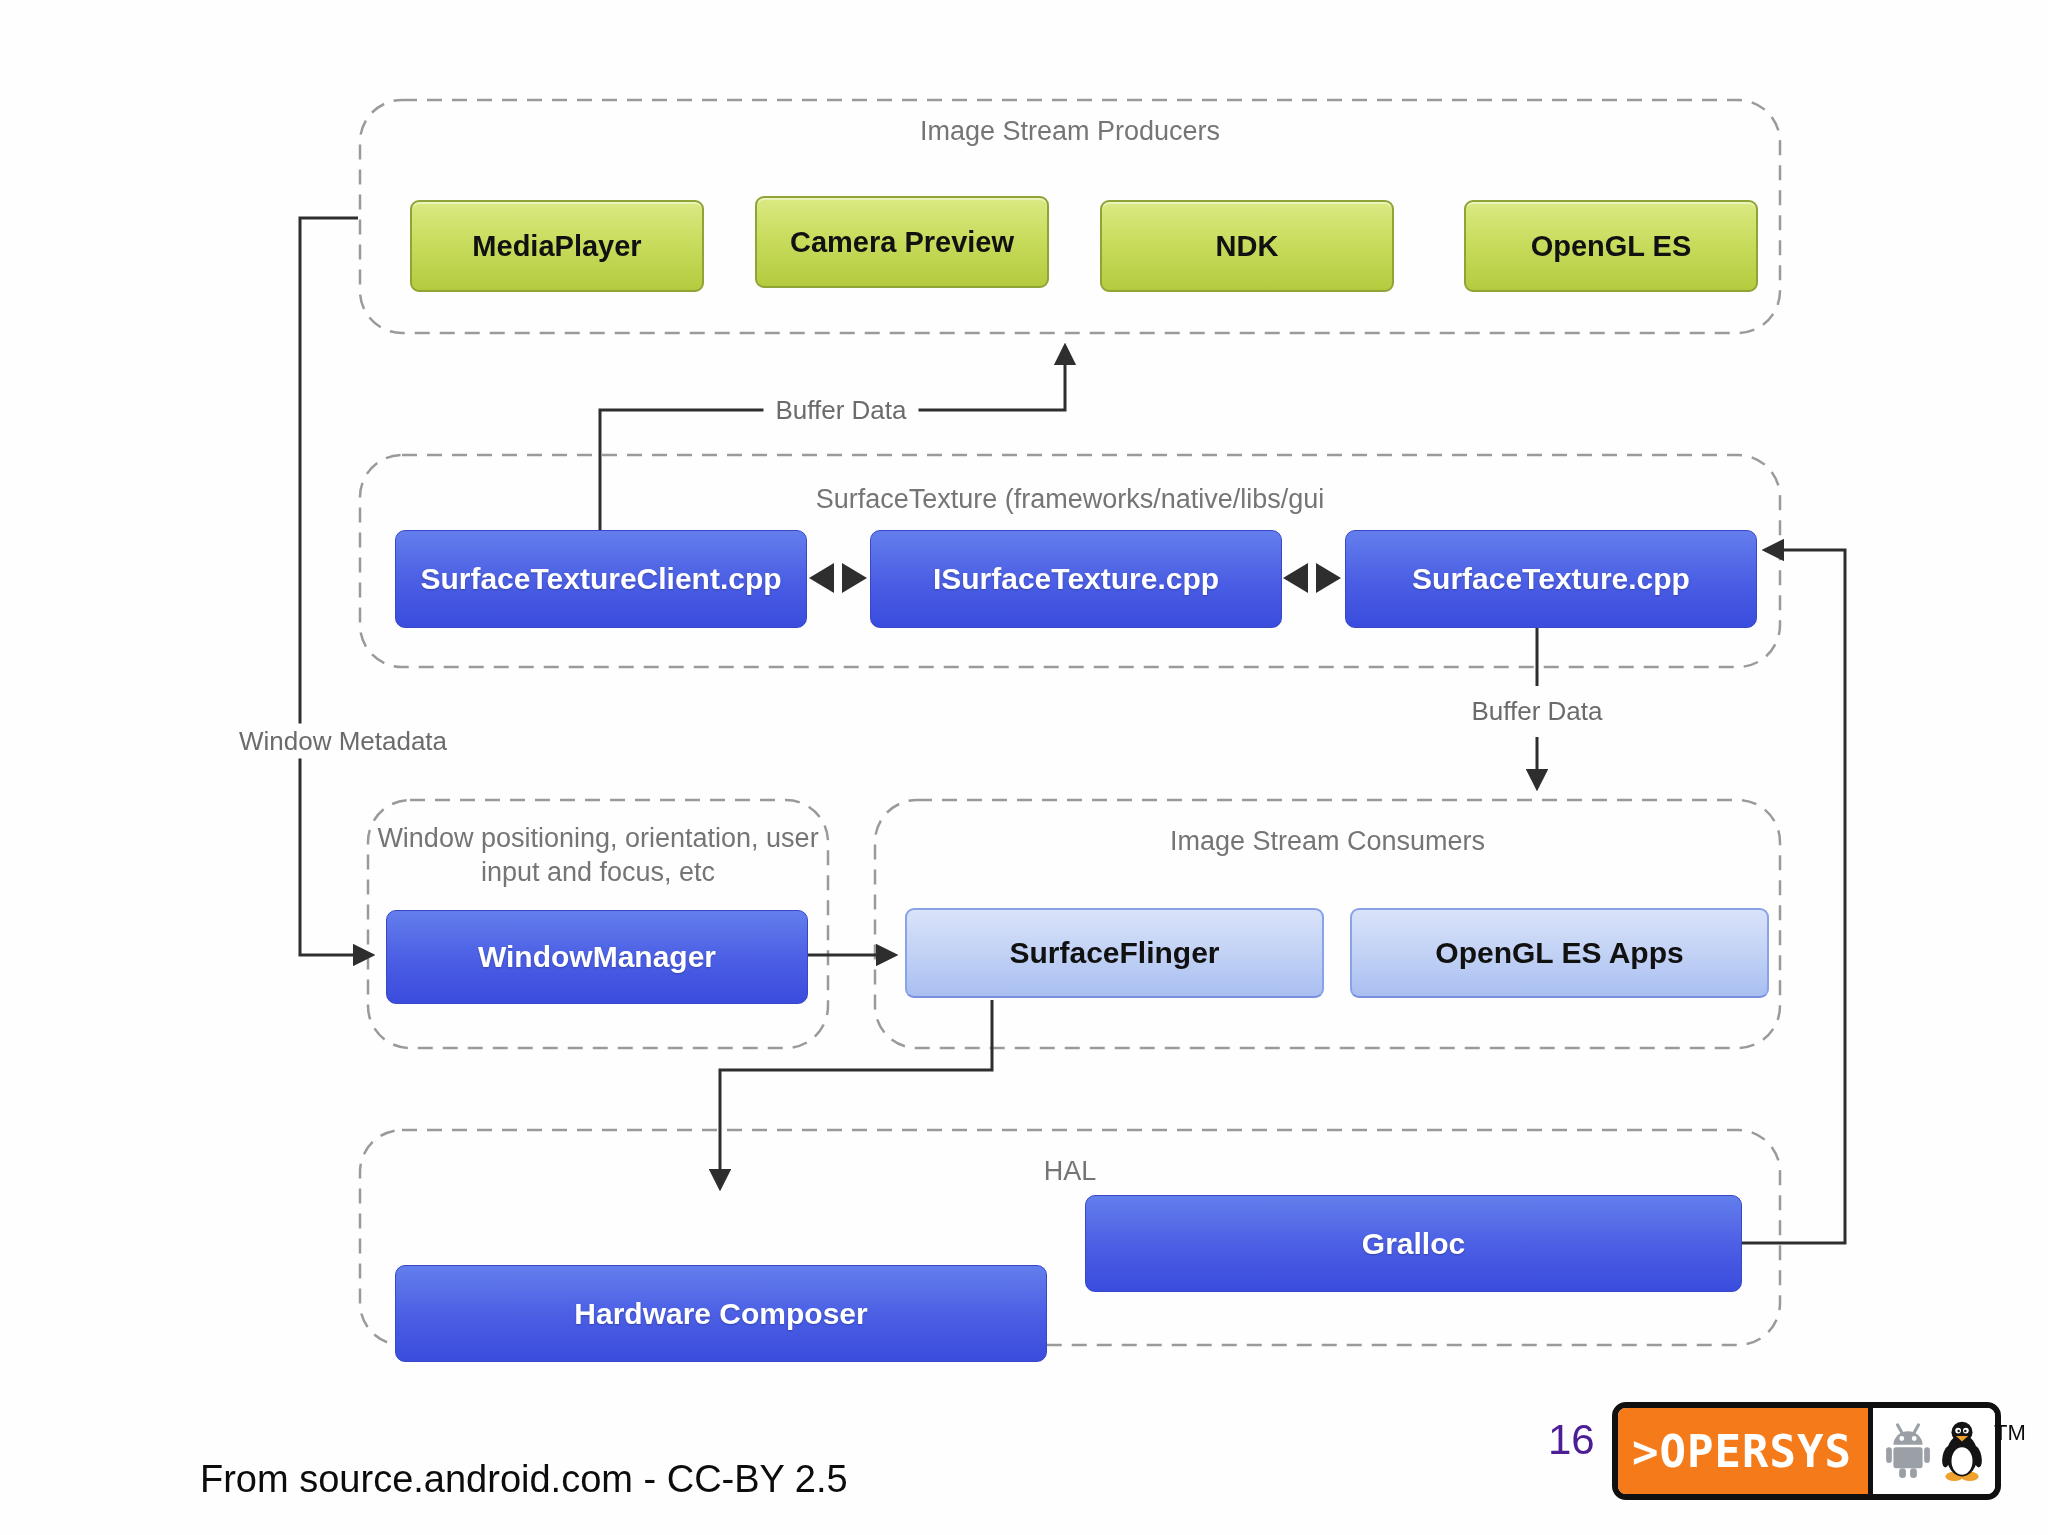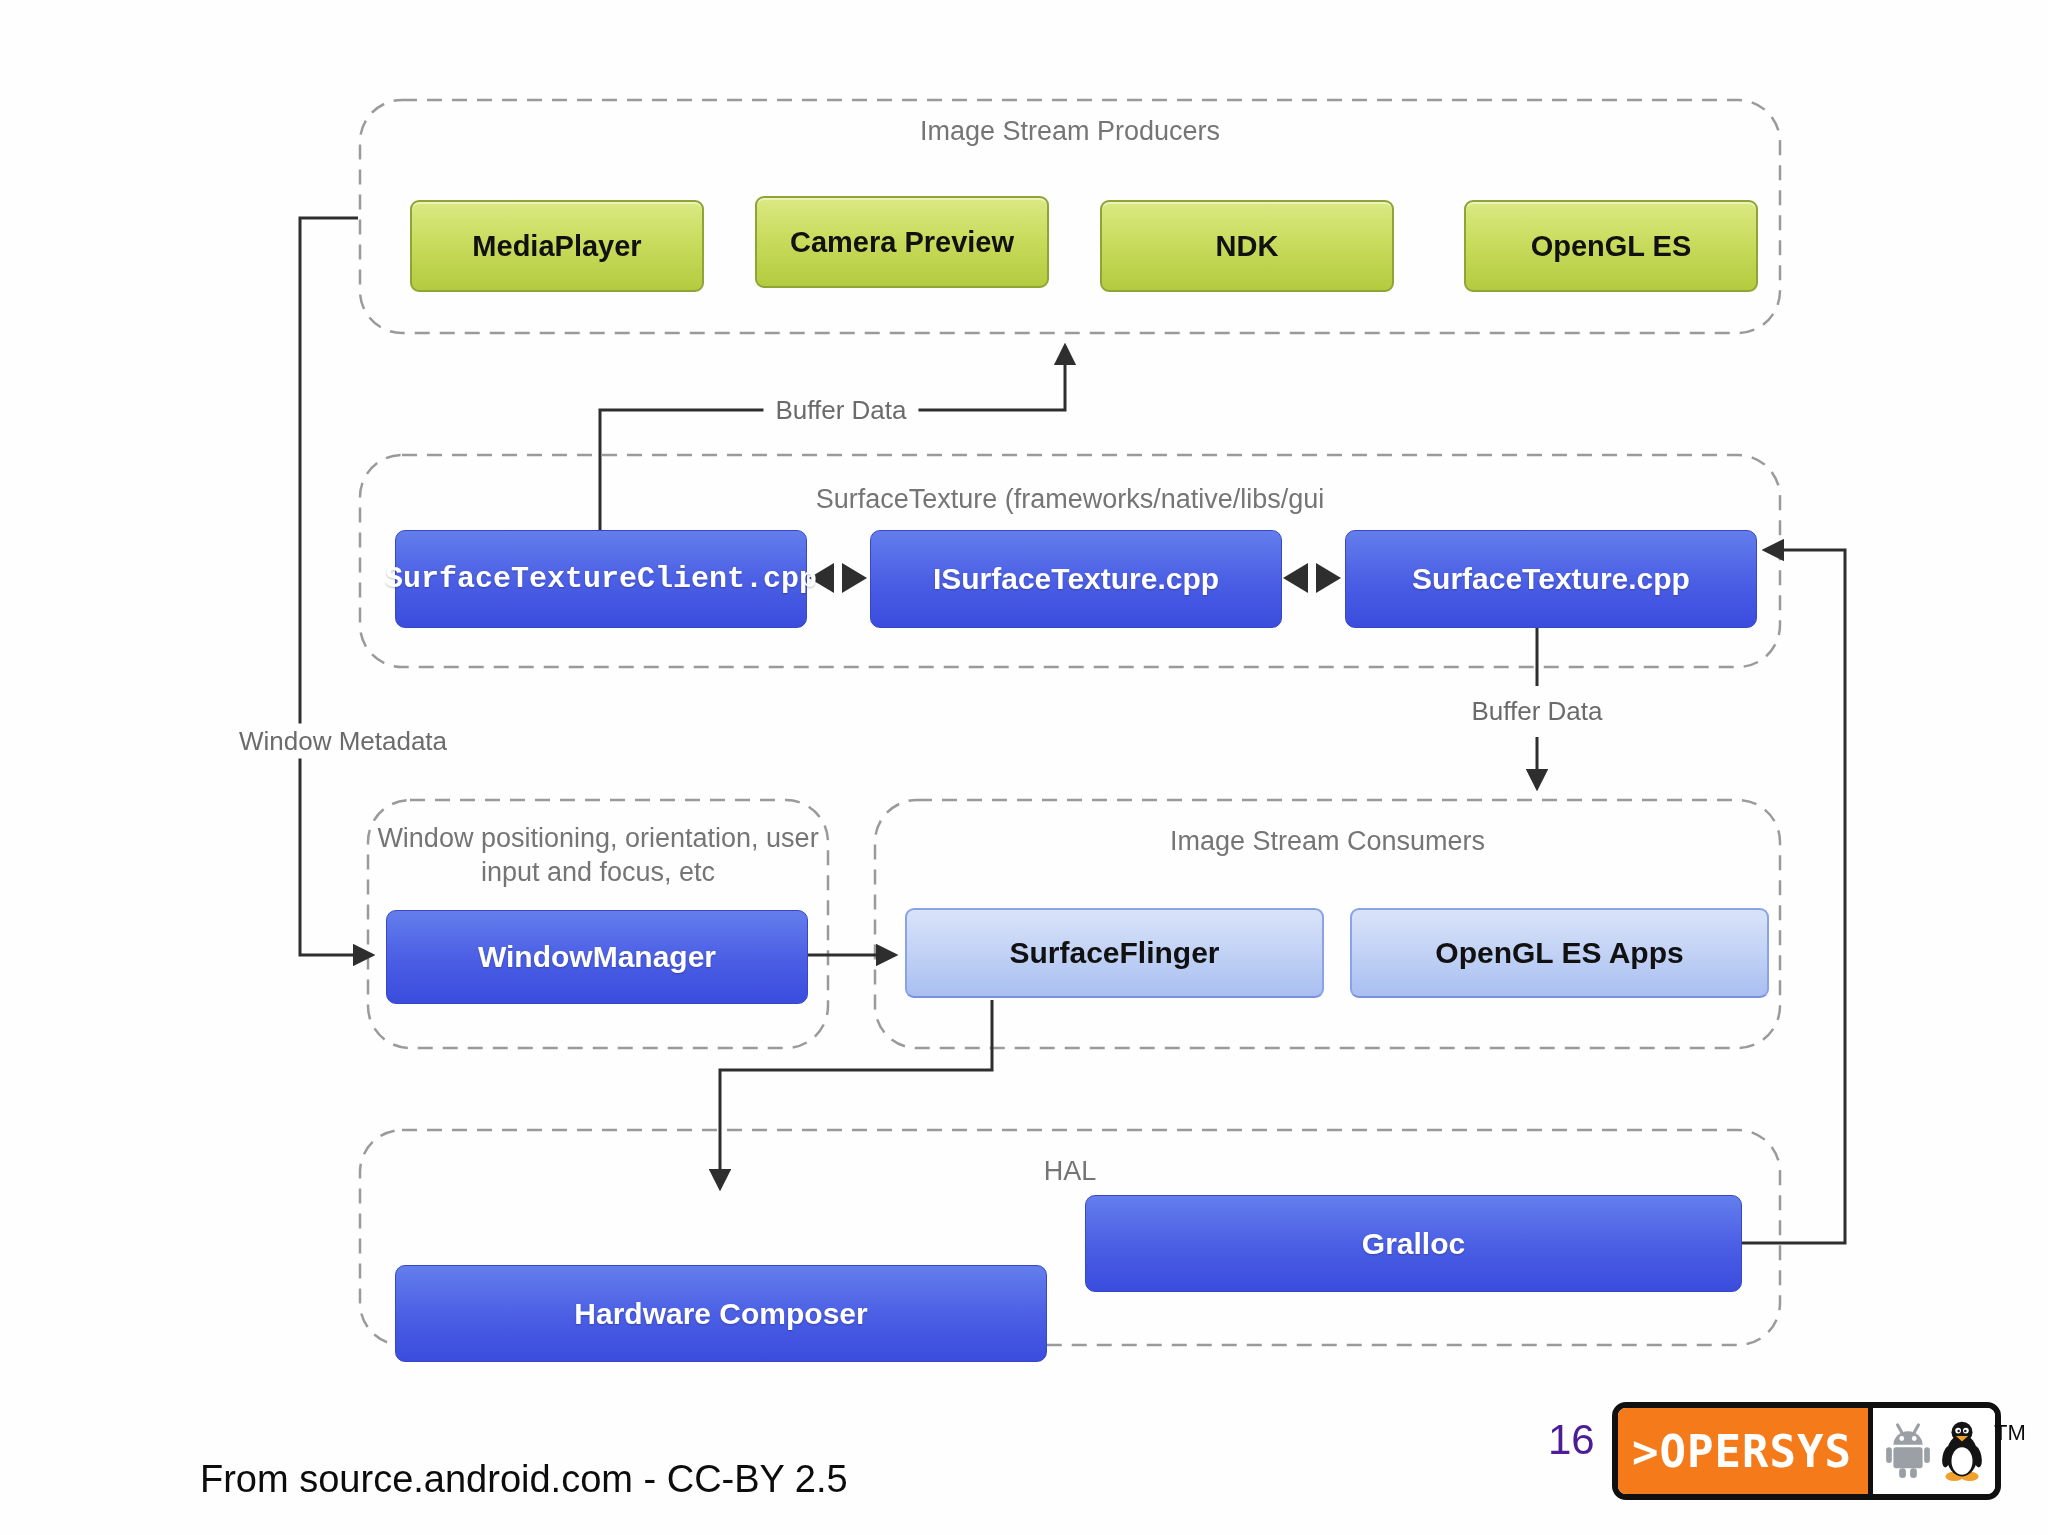--- a/index.html
+++ b/index.html
@@ -101,21 +101,21 @@
     <path d="M 1740 1243 L 1845 1243 L 1845 550 L 1765 550" fill="none" stroke="#2e2e2e" stroke-width="3" marker-end="url(#arrow)"></path>
   </svg>
 
   <div class="group-label" style="left:360px;top:115px;width:1420px;">Image Stream Producers</div>
   <div class="node node-green" style="left:410px;top:200px;width:290px;height:88px;">MediaPlayer</div>
   <div class="node node-green" style="left:1100px;top:200px;width:290px;height:88px;">NDK</div>
   <div class="node node-green" style="left:755px;top:196px;width:290px;height:88px;">Camera Preview</div>
   <div class="node node-green" style="left:1445px;top:200px;width:290px;height:88px;margin-left:19px;">OpenGL ES</div>
 
   <div class="group-label" style="left:360px;top:483px;width:1420px;">SurfaceTexture (frameworks/native/libs/gui</div>
-  <div class="node node-blue" style="left:395px;top:530px;width:410px;height:96px;font-family:Liberation Mono, monospace;">SurfaceTextureClient.cpp</div>
+  <div class="node node-blue" style="left:395px;top:530px;width:410px;height:96px;">SurfaceTextureClient.cpp</div>
   <div class="node node-blue" style="left:870px;top:530px;width:410px;height:96px;">ISurfaceTexture.cpp</div>
   <div class="node node-blue" style="left:1345px;top:530px;width:410px;height:96px;">SurfaceTexture.cpp</div>
 
   <div class="group-label wm-caption" style="left:376px;top:822px;">Window positioning, orientation, user input and focus, etc</div>
   <div class="node node-blue" style="left:386px;top:910px;width:420px;height:92px;">WindowManager</div>
 
   <div class="group-label" style="left:875px;top:825px;width:905px;">Image Stream Consumers</div>
   <div class="node node-lightblue" style="left:905px;top:908px;width:415px;height:86px;">SurfaceFlinger</div>
   <div class="node node-lightblue" style="left:1350px;top:908px;width:415px;height:86px;">OpenGL ES Apps</div>
 

